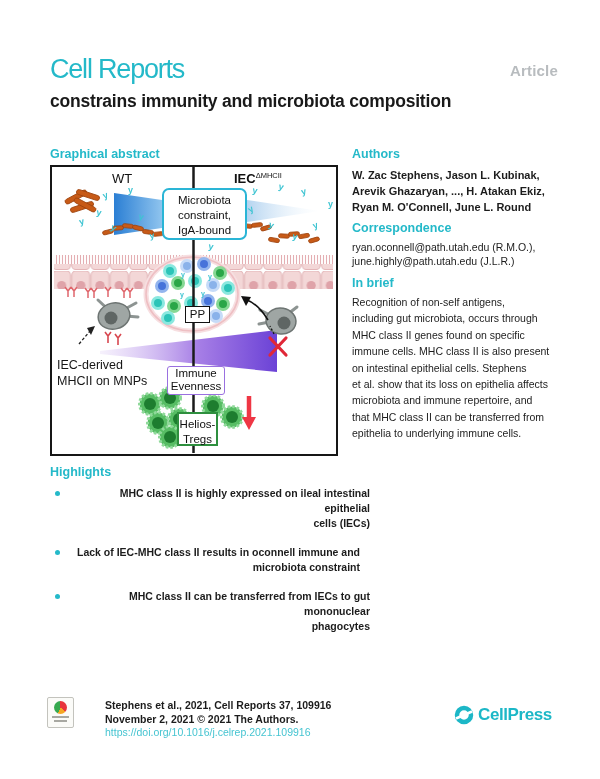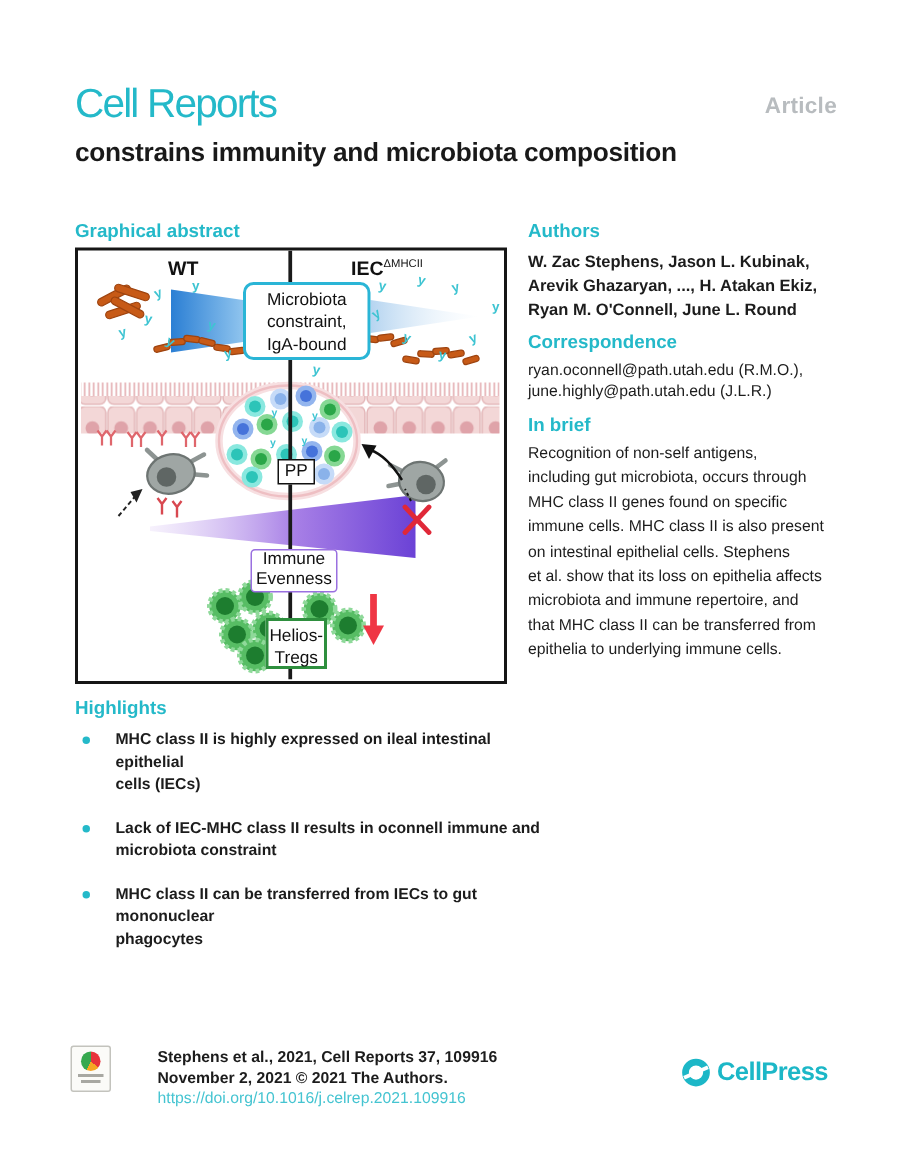--- a/index.html
+++ b/index.html
@@ -5,35 +5,35 @@
   * { margin:0; padding:0; box-sizing:border-box; }
   html,body { width:600px; height:779px; background:#ffffff; font-family:"Liberation Sans", sans-serif; position:relative; overflow:hidden; }
   .abs { position:absolute; }
   .teal-h { color:#24b9c9; font-size:12.5px; font-weight:bold; }
   .journal-logo { left:50px; top:54px; font-size:27px; font-weight:normal; letter-spacing:-1.2px; color:#24b9c9; }
   .article-label { right:42px; top:62px; font-size:15px; font-weight:bold; color:#b8bcbf; letter-spacing:.2px; }
   .paper-title { left:50px; top:91px; font-size:17.5px; line-height:21px; font-weight:bold; color:#191919; letter-spacing:-.2px; }
   .ga-heading { left:50px; top:147px; }
   .figure-box { left:50px; top:165px; width:288px; height:291px; border:2.5px solid #161616; background:#fff; }
   .fig-label { position:absolute; color:#111; }
-  .wt-label { left:60px; top:4px; font-size:13px; font-weight:bold;text-align:right; }
+  .wt-label { left:60px; top:4px; font-size:13px; font-weight:normal;text-align:right; }
   .iec-label { left:182px; top:4px; font-size:13px; font-weight:bold; }
   .iec-label sup { font-size:7.5px; font-weight:normal; }
   .cap-box { position:absolute; background:#fff; text-align:center; color:#111; }
   .microbiota-box { left:110px; top:21px; width:85px; height:52px; border:2.5px solid #2ab5d6; border-radius:7px; font-size:11.5px; line-height:15px; padding-top:3px; }
   .pp-box { left:133px; top:139px; width:25px; height:17px; border:1.5px solid #111; font-size:11.5px; line-height:14px; }
   .immune-box { left:115px; top:171px; width:58px; height:29px; border:1.5px solid #9a70e0; border-radius:3px; font-size:11.5px; line-height:13px;margin-top:28px; }
   .helios-box { left:125px; top:245px; width:41px; height:34px; border:2px solid #2e8f3e; font-size:11.5px; line-height:15px; padding-top:3px; }
   .iec-derived { left:5px; top:190px; font-size:12.5px; line-height:16px; color:#161616; }
   .right-col-h { left:352px; }
   .authors-line { left:352px; font-size:11px; font-weight:bold; line-height:16px; color:#1c1c1c; }
   .corr-line { left:352px; font-size:10.5px; line-height:14px; color:#1c1c1c; }
   .brief-text { left:352px; top:294px; width:210px; font-size:10.5px; line-height:16.4px; color:#1c1c1c; white-space:pre-line; }
   .hl-items { left:50px; top:486px; width:320px; }
-  .hl-item { display:flex; margin-bottom:14px; }
+  .hl-item { display:flex; margin-bottom:14px;text-align:right; }
   .hl-bullet { width:5px; height:5px; border-radius:50%; background:#24b9c9; margin:5px 0 0 5px; flex:none; }
   .hl-text { margin-left:17px; font-size:10.5px; font-weight:bold; line-height:15px; color:#1c1c1c; white-space:pre-line; }
   .badge { left:47px; top:697px; width:27px; height:31px; background:#fbfbf8; border:1px solid #c3c3bd; border-radius:2px; }
   .badge-circle { width:13px; height:13px; border-radius:50%; margin:3px auto 2px; background:conic-gradient(#e8333b 0 130deg,#f5a623 130deg 205deg,#36a94f 205deg 360deg); }
   .badge-bar { width:17px; height:2px; background:#a8a8a2; margin:1.5px auto; }
   .citation { left:105px; top:699px; font-size:10.5px; line-height:13.5px; font-weight:bold; color:#1c1c1c; }
   .doi-link { color:#45c4d1; font-weight:normal; }
   .cellpress { left:453px; top:704px; display:flex; align-items:center; }
   .cellpress-text { color:#1cb7c7; font-size:17px; font-weight:bold; letter-spacing:-.4px; margin-left:3px; }
 </style>
@@ -295,20 +295,24 @@
   </div>
   <div class="cap-box pp-box">PP</div>
   <div class="cap-box immune-box">
     <div>Immune</div>
     <div>Evenness</div>
   </div>
   <div class="cap-box helios-box">
     <div>Helios-</div>
     <div>Tregs</div>
   </div>
+  <div class="fig-label iec-derived">
+    <div>IEC-derived</div>
+    <div>MHCII on MNPs</div>
+  </div>
 </div>
 
 <div class="abs teal-h right-col-h" style="top:147px">Authors</div>
 <div class="abs authors-line" style="top:167px">W. Zac Stephens, Jason L. Kubinak,</div>
 <div class="abs authors-line" style="top:183px">Arevik Ghazaryan, ..., H. Atakan Ekiz,</div>
 <div class="abs authors-line" style="top:199px">Ryan M. O'Connell, June L. Round</div>
 
 <div class="abs teal-h right-col-h" style="top:221px">Correspondence</div>
 <div class="abs corr-line" style="top:240px">ryan.oconnell@path.utah.edu (R.M.O.),</div>
 <div class="abs corr-line" style="top:254px">june.highly@path.utah.edu (J.L.R.)</div>

